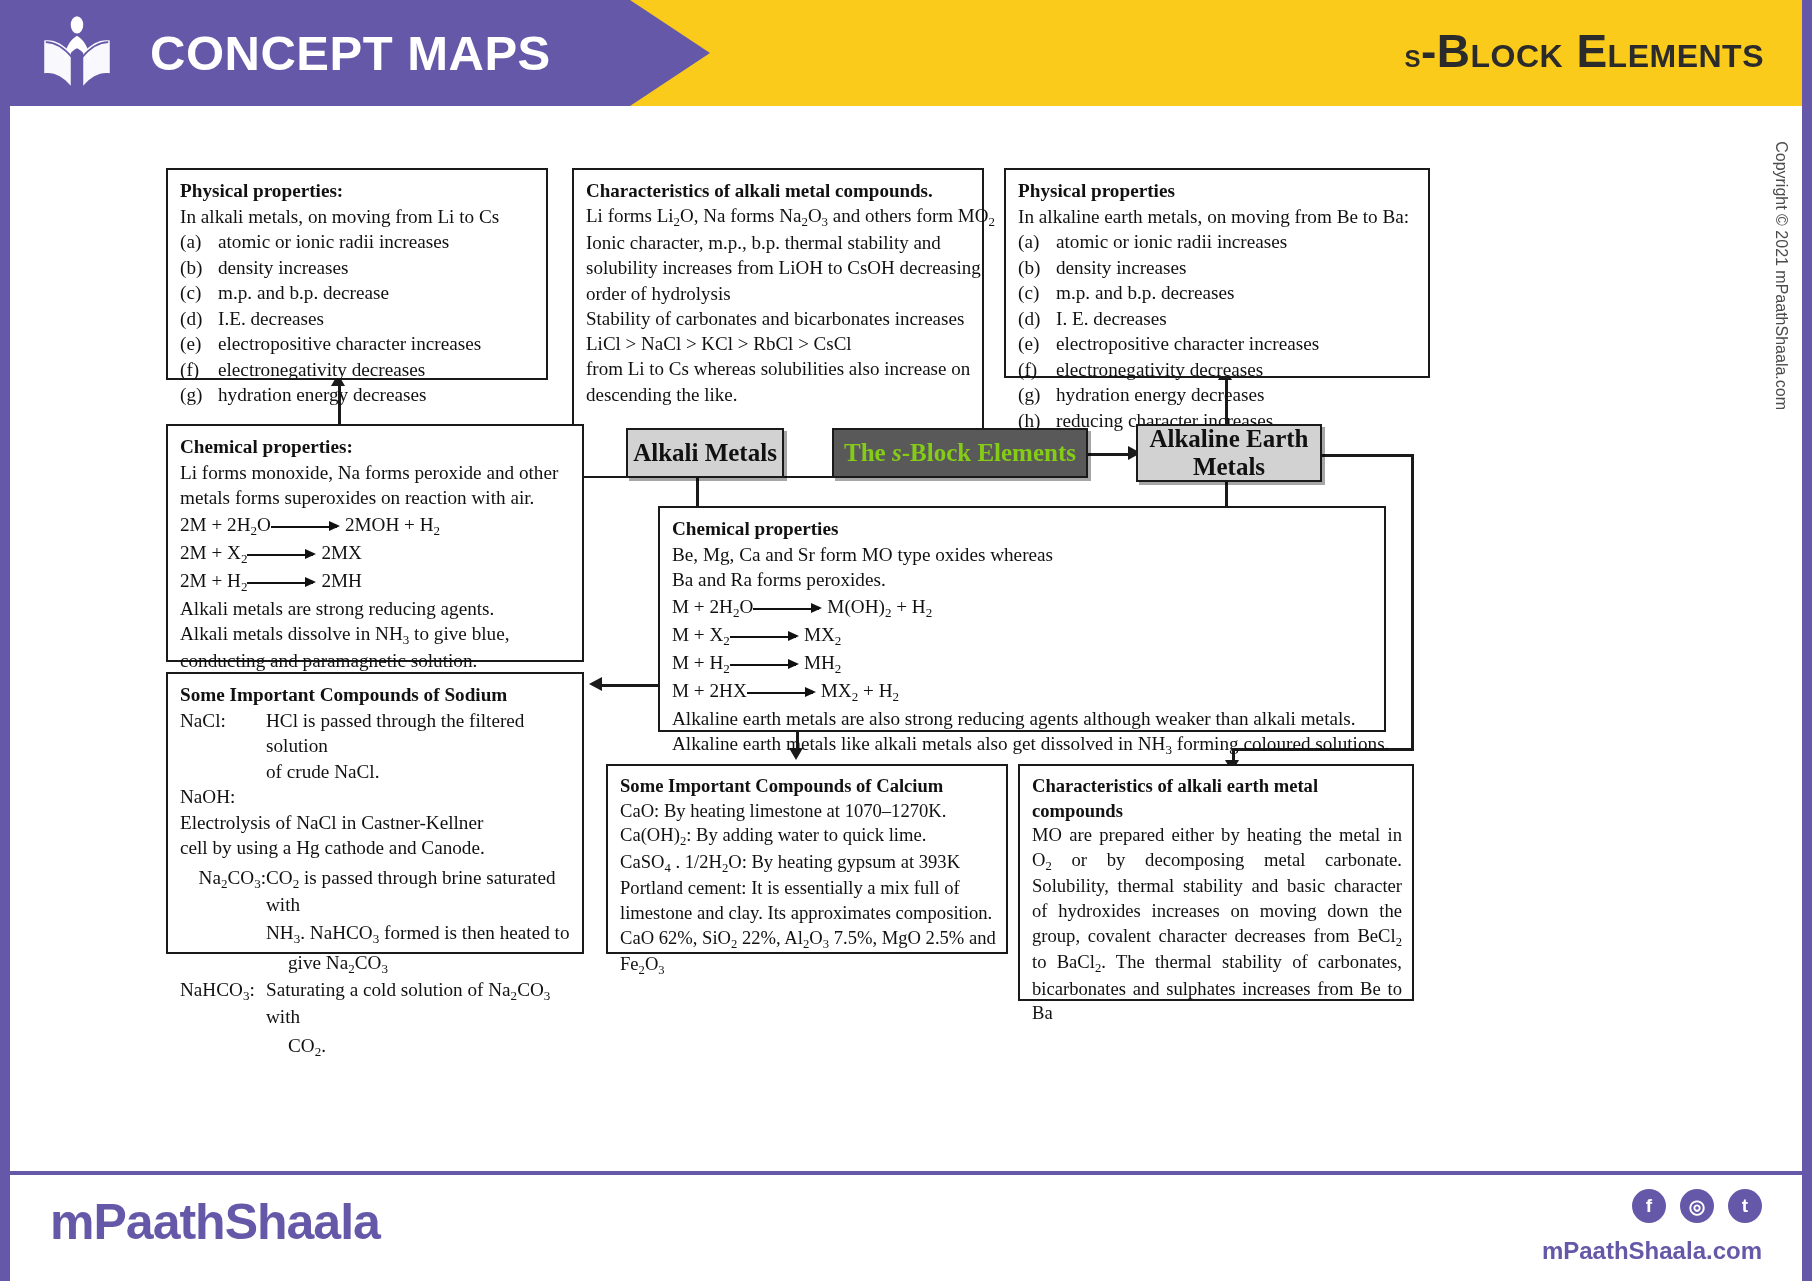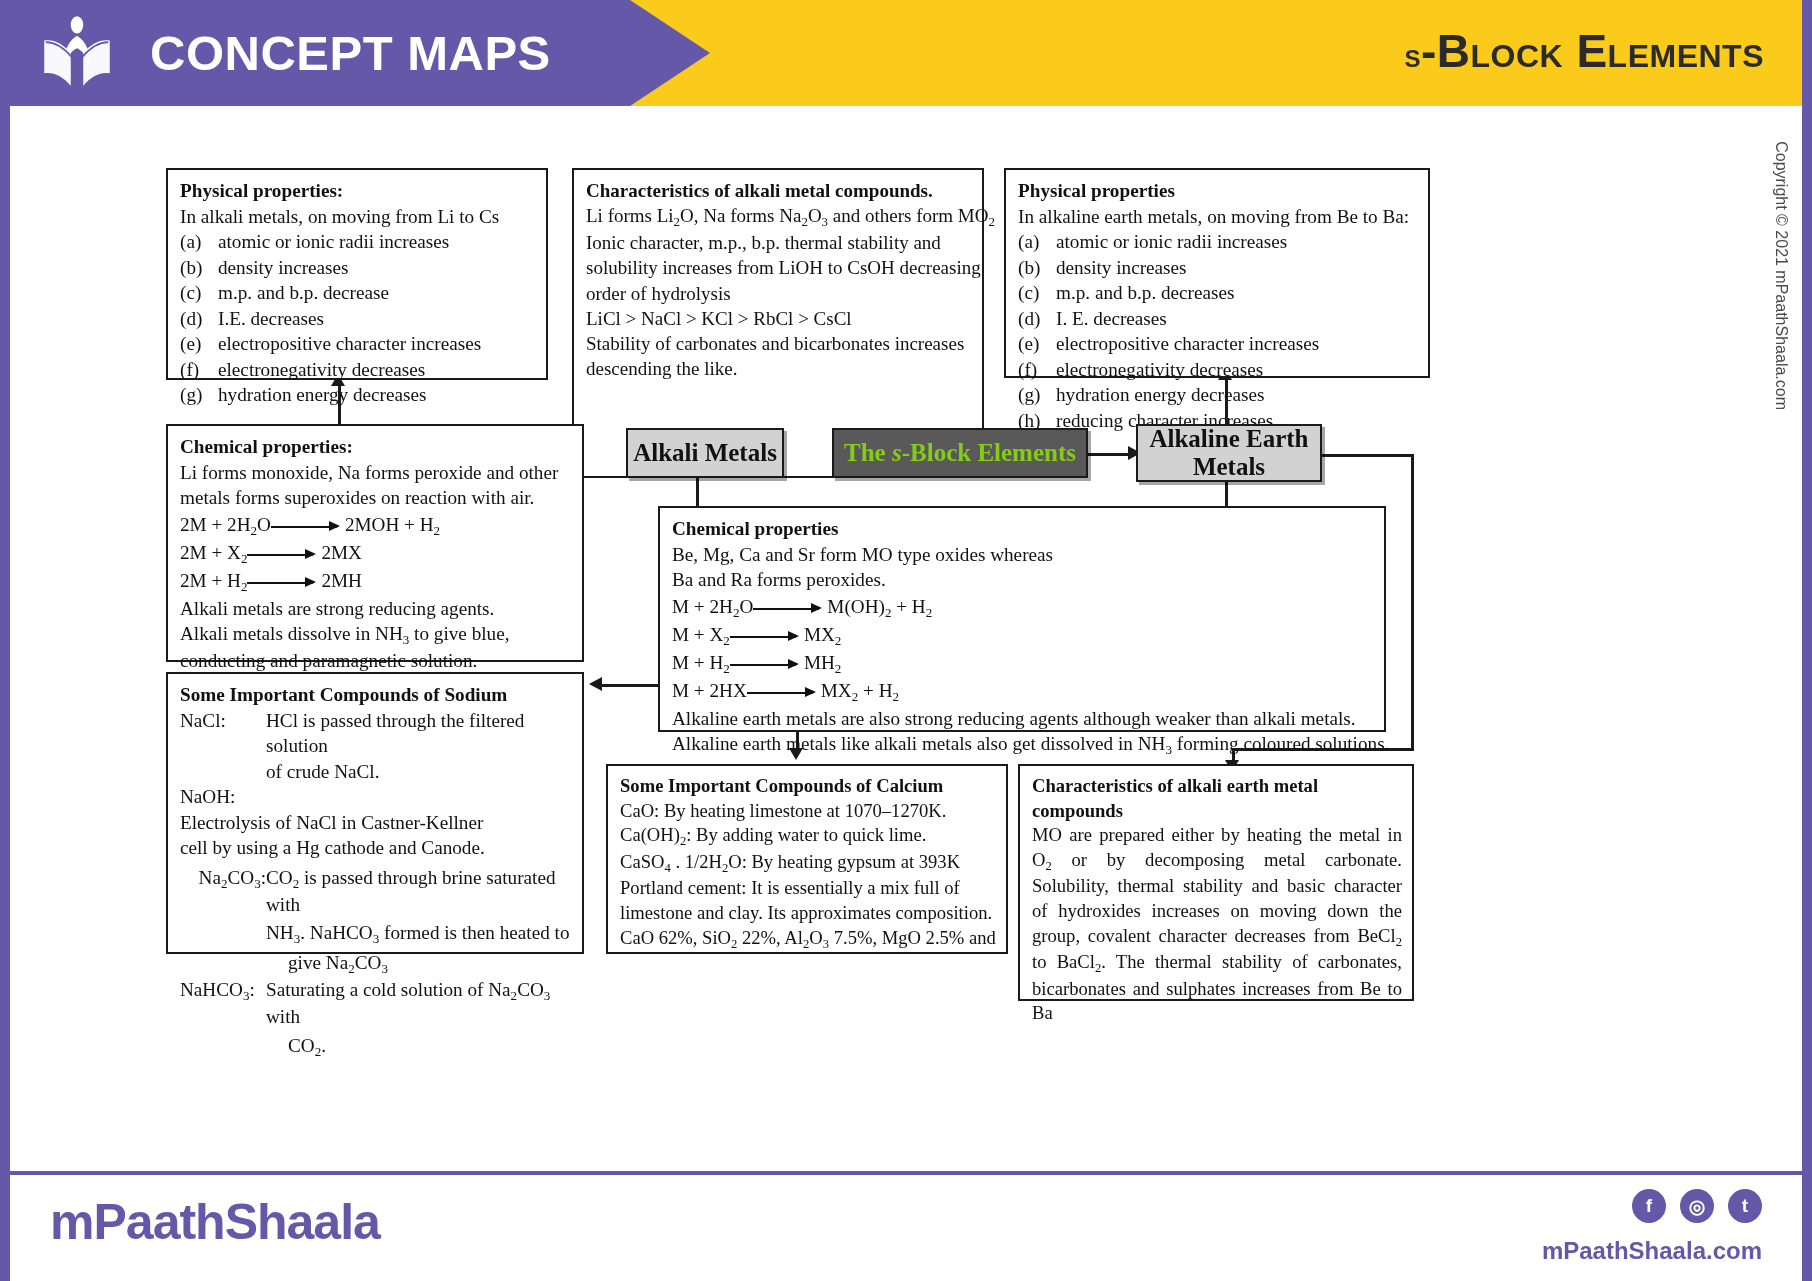--- a/index.html
+++ b/index.html
@@ -222,22 +222,23 @@
         <span class="itm"><span class="mk">(g)</span><span>hydration energy decreases</span></span>
       </span>
     </div>
 
     <div class="box" style="left:562px; top:62px; width:412px; height:310px; font-size:19px;">
       <span class="hd">Characteristics of alkali metal compounds.</span>
       <span class="ln"><span>Li forms Li</span><sub>2</sub><span>O, Na forms Na</span><sub>2</sub><span>O</span><sub>3</sub><span> and others form MO</span><sub>2</sub></span>
       <span class="ln">Ionic character, m.p., b.p. thermal stability and</span>
       <span class="ln">solubility increases from LiOH to CsOH decreasing</span>
       <span class="ln">order of hydrolysis</span>
+      <span class="ln">Stability of carbonates and bicarbonates increases</span>
       <span class="ln">LiCl &gt; NaCl &gt; KCl &gt; RbCl &gt; CsCl</span>
-      <span class="ln">Stability of carbonates and bicarbonates increases</span>
+      <span class="ln">from Li to Cs whereas solubilities also increase on</span>
       <span class="ln">descending the like.</span>
     </div>
 
     <div class="box" style="left:994px; top:62px; width:426px; height:210px;">
       <span class="hd">Physical properties</span>
       <span class="ln">In alkaline earth metals, on moving from Be to Ba:</span>
       <span class="lst">
         <span class="itm"><span class="mk">(a)</span><span>atomic or ionic radii increases</span></span>
         <span class="itm"><span class="mk">(b)</span><span>density increases</span></span>
         <span class="itm"><span class="mk">(c)</span><span>m.p. and b.p. decreases</span></span>
@@ -323,20 +324,21 @@
     </div>
 
     <div class="box" style="left:596px; top:658px; width:402px; height:190px; font-size:18.6px;">
       <span class="hd">Some Important Compounds of Calcium</span>
       <span class="ln">CaO: By heating limestone at 1070–1270K.</span>
       <span class="ln"><span>Ca(OH)</span><sub>2</sub><span>: By adding water to quick lime.</span></span>
       <span class="ln"><span>CaSO</span><sub>4</sub><span> . 1/2H</span><sub>2</sub><span>O: By heating gypsum at 393K</span></span>
       <span class="wrapln just">Portland cement: It is essentially a mix full of</span>
       <span class="ln">limestone and clay. Its approximates composition.</span>
       <span class="ln"><span>CaO 62%, SiO</span><sub>2</sub><span> 22%, Al</span><sub>2</sub><span>O</span><sub>3</sub><span> 7.5%, MgO 2.5% and</span></span>
+      <span class="ln"><span>Fe</span><sub>2</sub><span>O</span><sub>3</sub></span>
     </div>
 
     <div class="box" style="left:1008px; top:658px; width:396px; height:237px; font-size:18.6px;">
       <span class="hd">Characteristics  of  alkali  earth  metal</span>
       <span class="hd">compounds</span>
       <span class="wrapln just"><span>MO are prepared either by heating the metal in O</span><sub>2</sub><span> or by decomposing metal carbonate. Solubility, thermal stability and basic character of hydroxides increases on moving down the group, covalent character decreases from BeCl</span><sub>2</sub><span> to BaCl</span><sub>2</sub><span>. The thermal stability of carbonates, bicarbonates and sulphates increases from Be to Ba</span></span>
     </div>
 
   </div>
 

